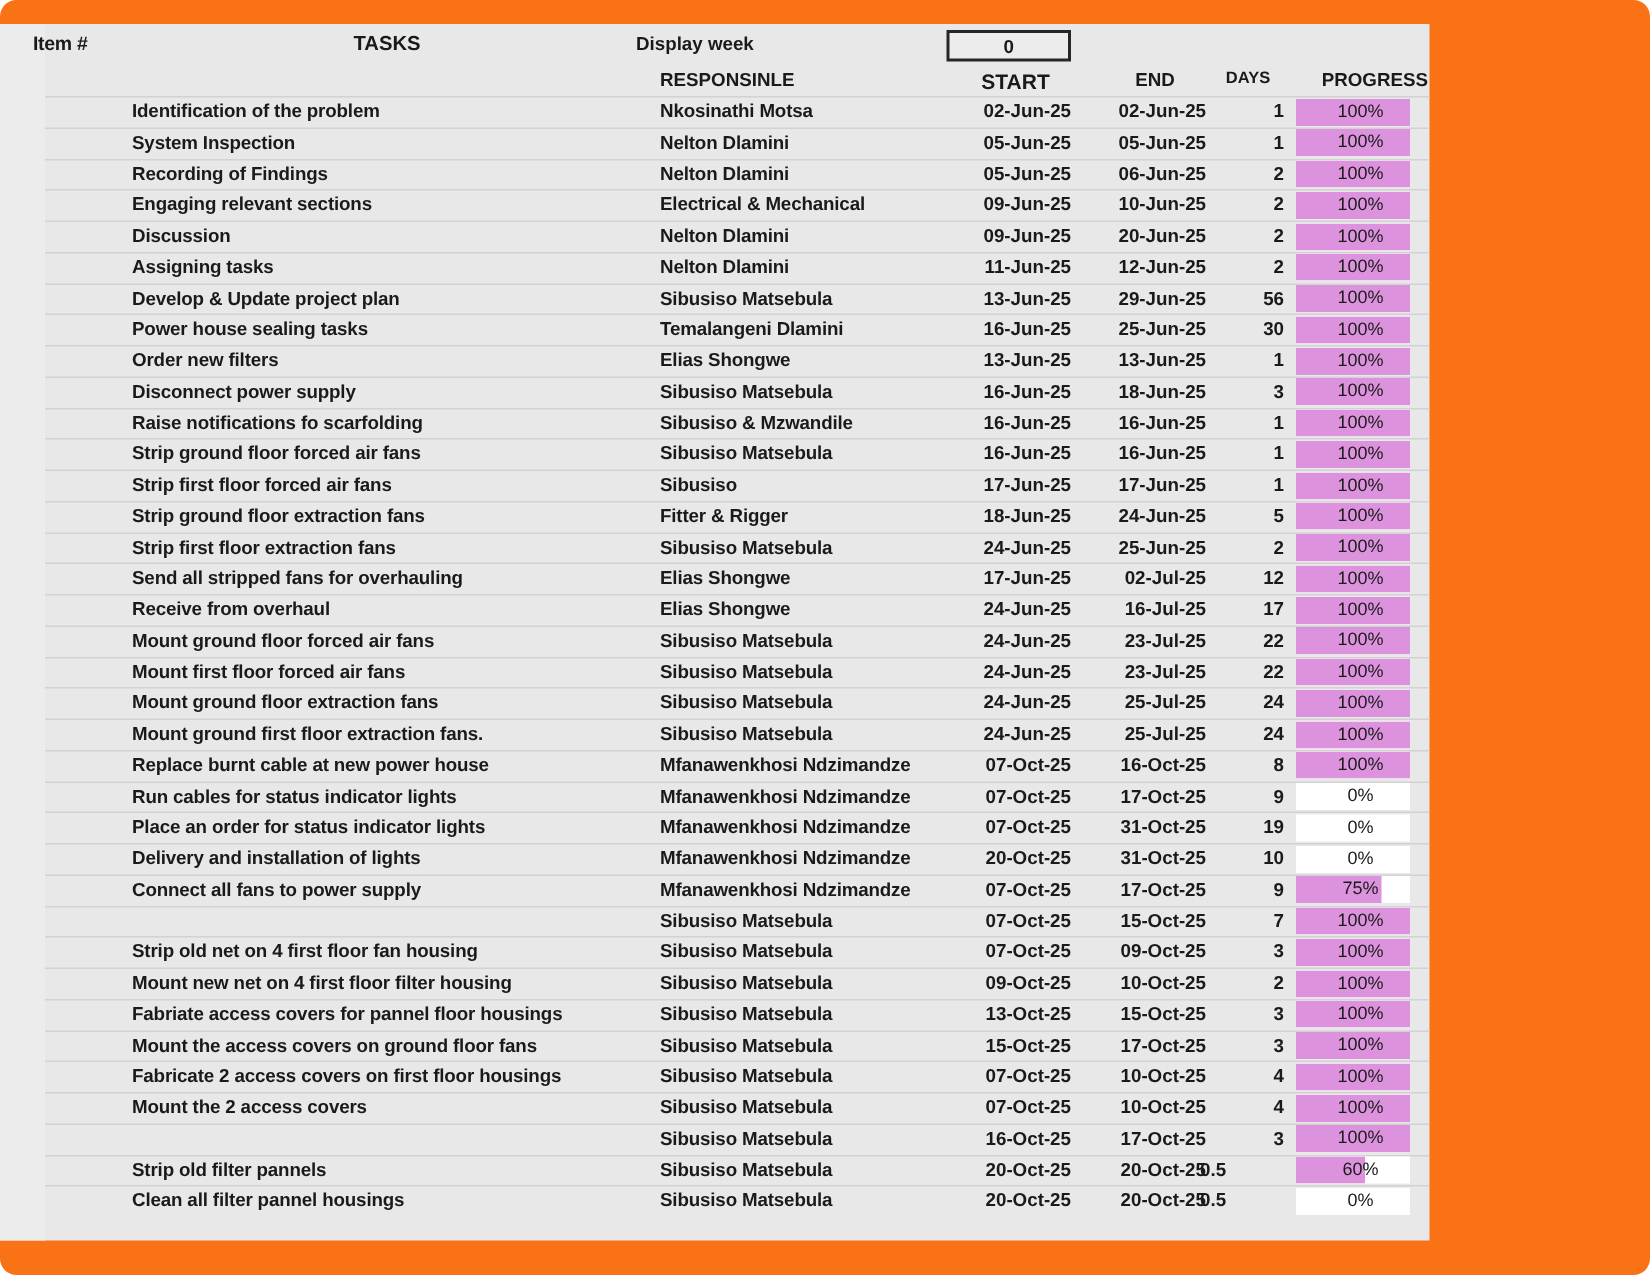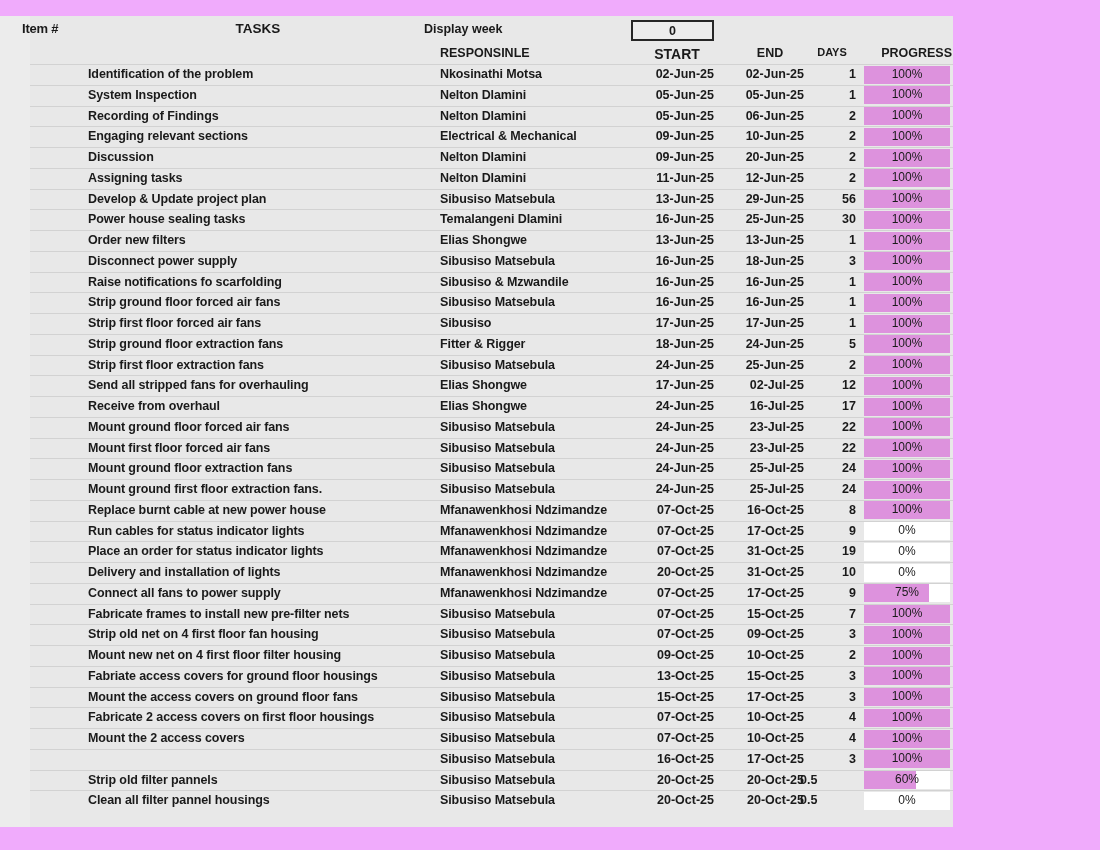--- a/index.html
+++ b/index.html
@@ -11,21 +11,22 @@
     width: 1100px;
     height: 850px;
     font-family: "Liberation Sans", sans-serif;
     overflow: hidden;
   }
 
   #sheet {
     position: relative;
     width: 1100px;
     height: 850px;
-    background: #f0abfc;
+    background: #f97316;
+    border-radius: 11px;
   }
 
   
   .grid-band {
     position: absolute;
     left: 0;
     top: 16px;
     width: 953px;
     height: 811px;
     background: #e8e8e8;
@@ -226,21 +227,21 @@
   .c-days.half {
     left: 800px;
     width: 26px;
     text-align: left;
   }
 
   .c-prog {
     position: absolute;
     left: 864px;
     top: 1.5px;
-    width: 86px;
+    width: 76px;
     height: 18px;
     background: #ffffff;
     overflow: hidden;
   }
   .c-prog .fill {
     position: absolute;
     left: 0;
     top: 0;
     height: 18px;
     background: #dd92dd;
@@ -589,21 +590,20 @@
         <div class="c-start">07-Oct-25</div>
         <div class="c-end">17-Oct-25</div>
         <div class="c-days">9</div>
         <div class="c-prog">
           <div class="fill" style="width: 75%; background: rgb(221, 146, 221);"></div>
           <div class="ptext">75%</div>
         </div>
       </div>
       <div class="row">
         <div class="sep"></div>
-        <div class="c-task">Fabricate frames to install new pre-filter nets</div>
         <div class="c-resp">Sibusiso Matsebula</div>
         <div class="c-start">07-Oct-25</div>
         <div class="c-end">15-Oct-25</div>
         <div class="c-days">7</div>
         <div class="c-prog">
           <div class="fill" style="width: 100%; background: rgb(221, 146, 221);"></div>
           <div class="ptext">100%</div>
         </div>
       </div>
       <div class="row">
@@ -625,21 +625,21 @@
         <div class="c-start">09-Oct-25</div>
         <div class="c-end">10-Oct-25</div>
         <div class="c-days">2</div>
         <div class="c-prog">
           <div class="fill" style="width: 100%; background: rgb(221, 146, 221);"></div>
           <div class="ptext">100%</div>
         </div>
       </div>
       <div class="row">
         <div class="sep"></div>
-        <div class="c-task">Fabriate access covers for ground floor housings</div>
+        <div class="c-task">Fabriate access covers for pannel floor housings</div>
         <div class="c-resp">Sibusiso Matsebula</div>
         <div class="c-start">13-Oct-25</div>
         <div class="c-end">15-Oct-25</div>
         <div class="c-days">3</div>
         <div class="c-prog">
           <div class="fill" style="width: 100%; background: rgb(221, 146, 221);"></div>
           <div class="ptext">100%</div>
         </div>
       </div>
       <div class="row">

